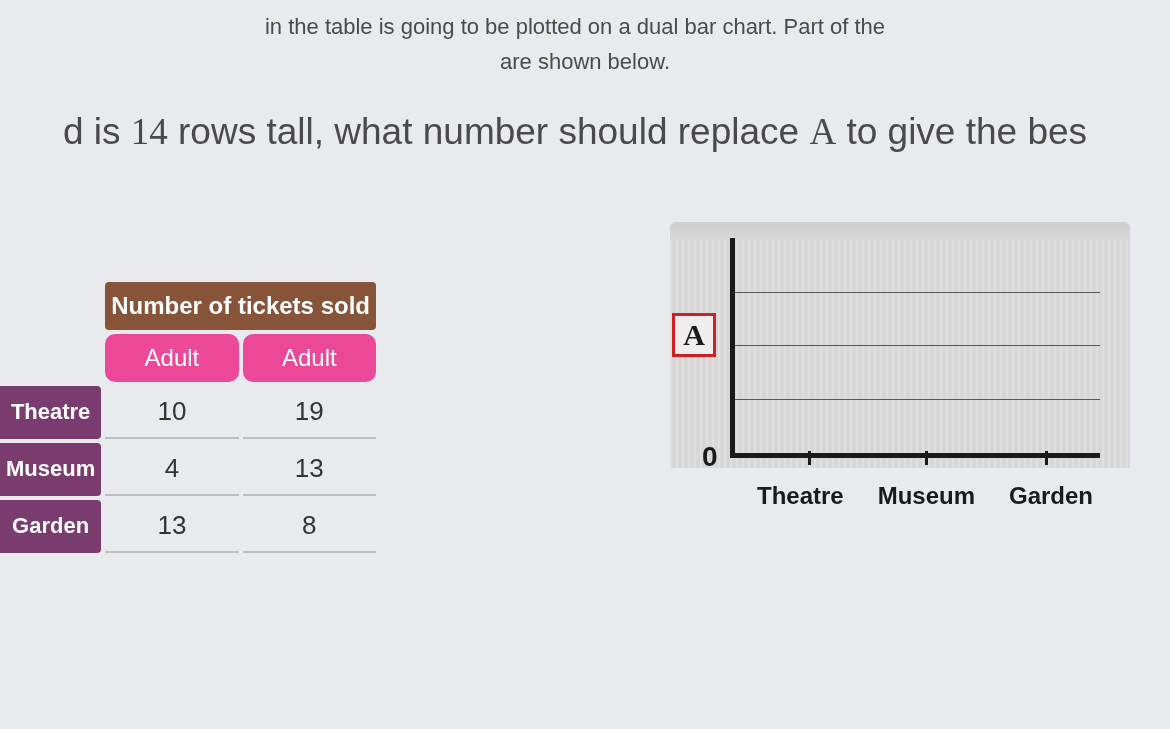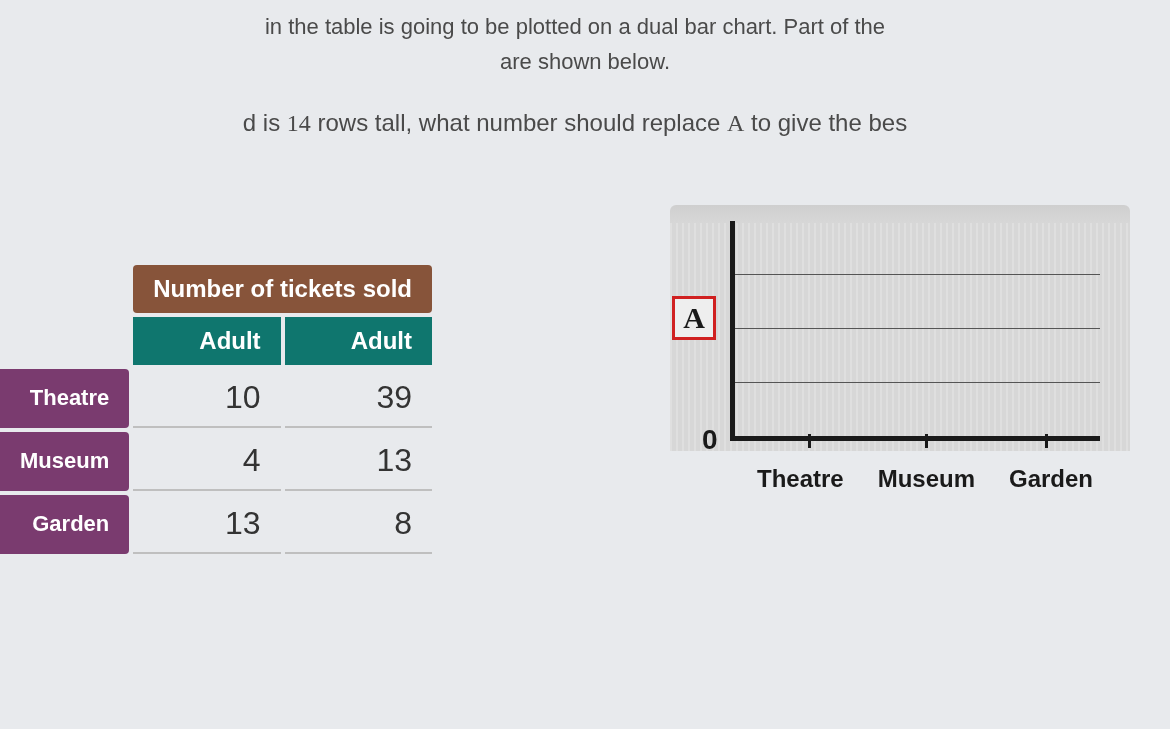--- a/index.html
+++ b/index.html
@@ -15,73 +15,73 @@
   .question-text {
     font-size: 22px;
     line-height: 1.5;
     text-align: center;
     padding: 10px 0 0 0;
   }
   .question-line1 { margin-left: -20px; }
   .question-line2 { margin-top: 2px; }
   .question-block2 {
     margin-top: 28px;
-    font-size: 24px;
+    font-size: 37px;
     line-height: 1.4;
     text-align: center;
   }
   .question-block2 .line1 { margin-left: -20px; }
   .serif { font-family: "Times New Roman", serif; }
   .content-row {
     display: flex;
     align-items: flex-start;
     justify-content: space-between;
     margin-top: 120px;
     padding: 0 20px 0 0;
   }
   
   .data-table {
     border-collapse: separate;
     border-spacing: 4px 4px;
     font-size: 24px;
     margin-left: -4px;
   }
   .data-table th, .data-table td {
-    padding: 10px 20px;
-    text-align: right;
+    padding: 10px 6px;
+    text-align: center;
   }
   .hdr-top {
     background: #87543a;
     color: #fff;
     font-weight: bold;
     border-radius: 4px;
   }
   .hdr-top-cell {
     padding: 12px 30px;
   }
   .hdr-sub {
-    background: #0f766e;
+    background: #ec4899;
     color: #fff;
-    font-weight: bold;
-    border-radius: 0;
+    font-weight: normal;
+    border-radius: 10px;
     padding: 10px 30px;
   }
   .row-label {
     background: #7a3b6f;
     color: #fff;
     font-weight: bold;
     border-radius: 0 4px 4px 0;
     text-align: center;
     padding: 12px 22px;
     font-size: 22px;
   }
   .cell {
     background: transparent;
     color: #333;
-    font-size: 32px;
+    font-size: 26px;
     font-weight: 500;
     border-bottom: 2px solid #bfbfbf;
   }
   .blank { background: transparent; border: none; }
   
   .chart-wrap {
     position: relative;
     width: 520px;
     height: 300px;
     margin-top: -50px;
@@ -190,21 +190,21 @@
       <th colspan="2" class="hdr-top hdr-top-cell">Number of tickets sold</th>
     </tr>
     <tr>
       <td class="blank"></td>
       <th class="hdr-sub">Adult</th>
       <th class="hdr-sub">Adult</th>
     </tr>
     <tr>
       <th class="row-label">Theatre</th>
       <td class="cell">10</td>
-      <td class="cell">39</td>
+      <td class="cell">19</td>
     </tr>
     <tr>
       <th class="row-label">Museum</th>
       <td class="cell">4</td>
       <td class="cell">13</td>
     </tr>
     <tr>
       <th class="row-label">Garden</th>
       <td class="cell">13</td>
       <td class="cell">8</td>

